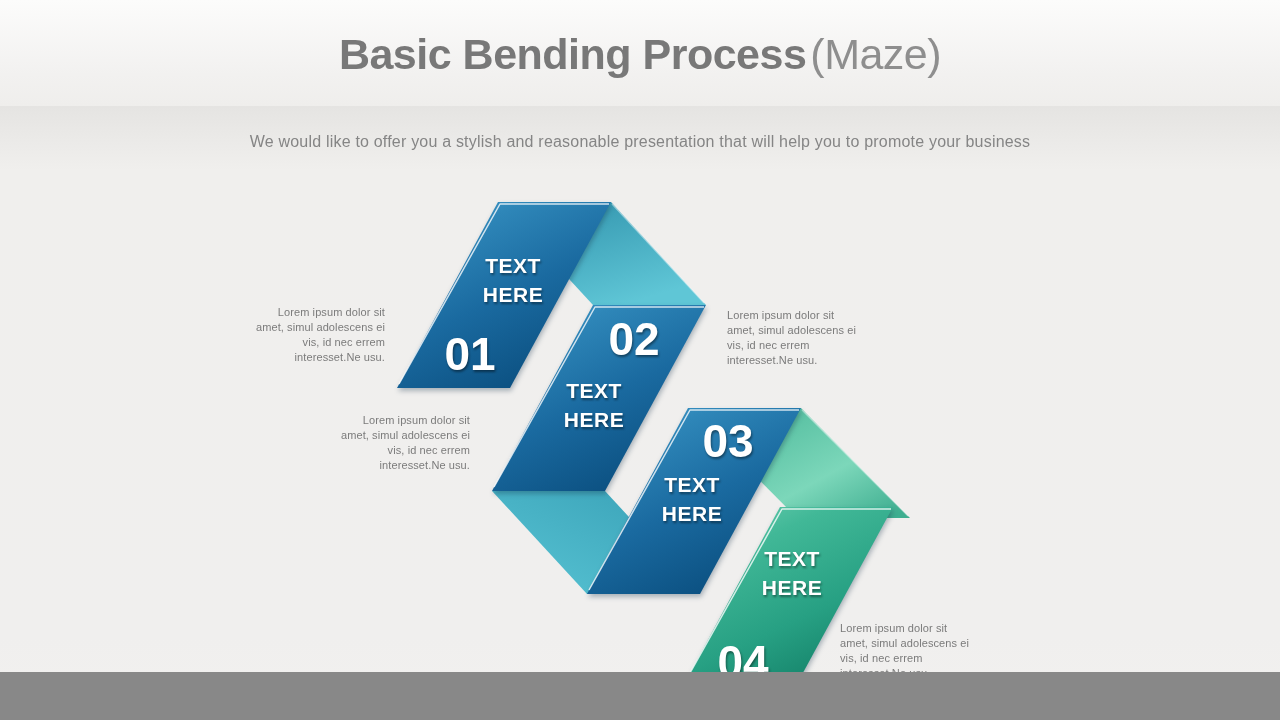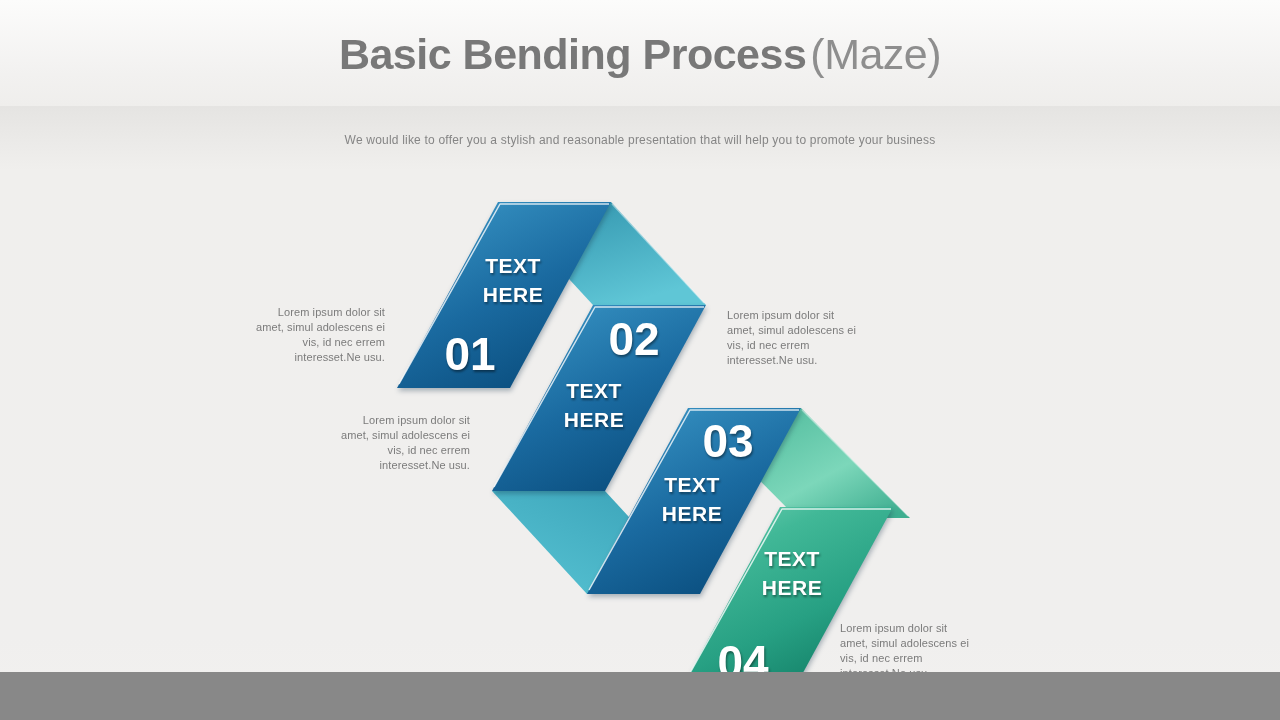--- a/index.html
+++ b/index.html
@@ -16,21 +16,21 @@
     background:linear-gradient(180deg,#f0efed 0%,#f0efee 85%,#f2f1ef 100%);}
 
   .title-row{
     position:absolute;left:0;top:30px;width:1280px;
     text-align:center;white-space:nowrap;letter-spacing:-0.5px;
   }
   .title-main{font-size:43px;font-weight:bold;color:#787878;}
   .title-suffix{font-size:43px;font-weight:400;color:#8e8e8e;}
   .subtitle{
     position:absolute;left:0;top:133px;width:1280px;
-    text-align:center;font-size:12px;color:#858585;letter-spacing:0.2px;
+    text-align:center;font-size:16px;color:#858585;letter-spacing:0.2px;
   }
 
   .diagram{position:absolute;left:0;top:0;}
 
   .band{filter:drop-shadow(1px 3px 2.5px rgba(18,48,70,0.32));}
   .hl{fill:none;stroke:#ffffff;stroke-width:1.5;stroke-opacity:0.78;stroke-linejoin:round;}
   .hl-soft{fill:none;stroke:#ffffff;stroke-width:1.2;stroke-opacity:0.45;}
   .num{font-family:"Liberation Sans",sans-serif;font-size:46px;font-weight:bold;fill:#ffffff;
        text-anchor:middle;filter:drop-shadow(1px 2px 1px rgba(0,0,0,0.42));}
   .lbl{font-family:"Liberation Sans",sans-serif;font-size:21px;font-weight:bold;fill:#ffffff;

